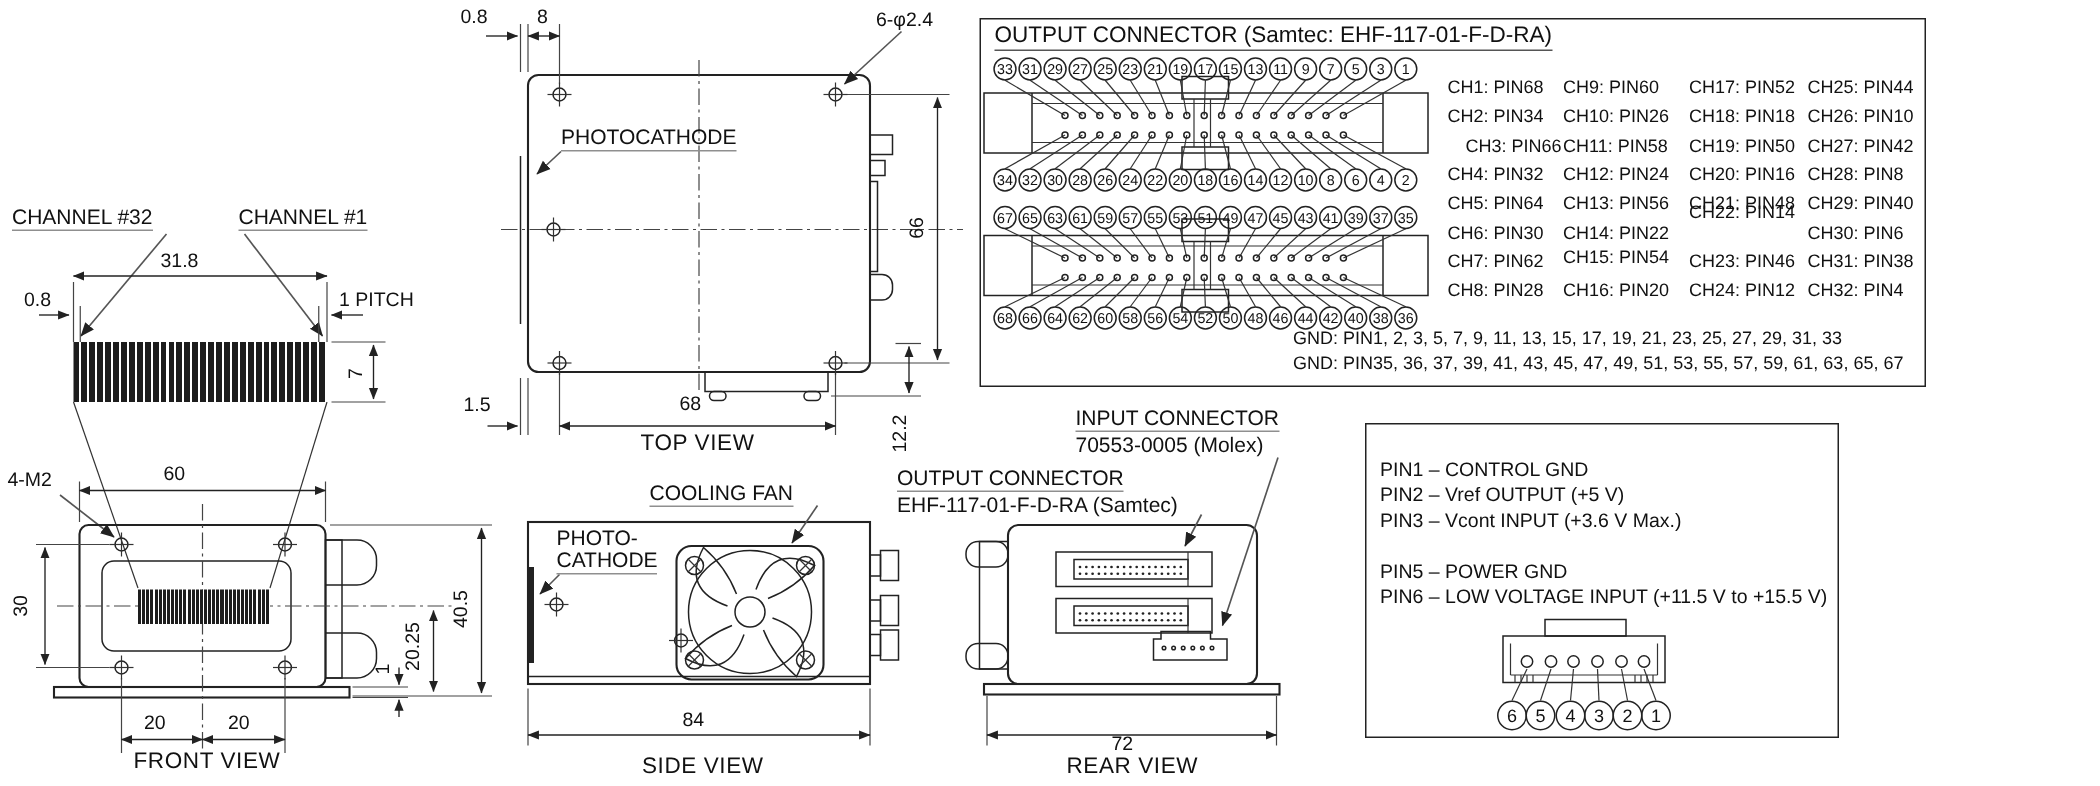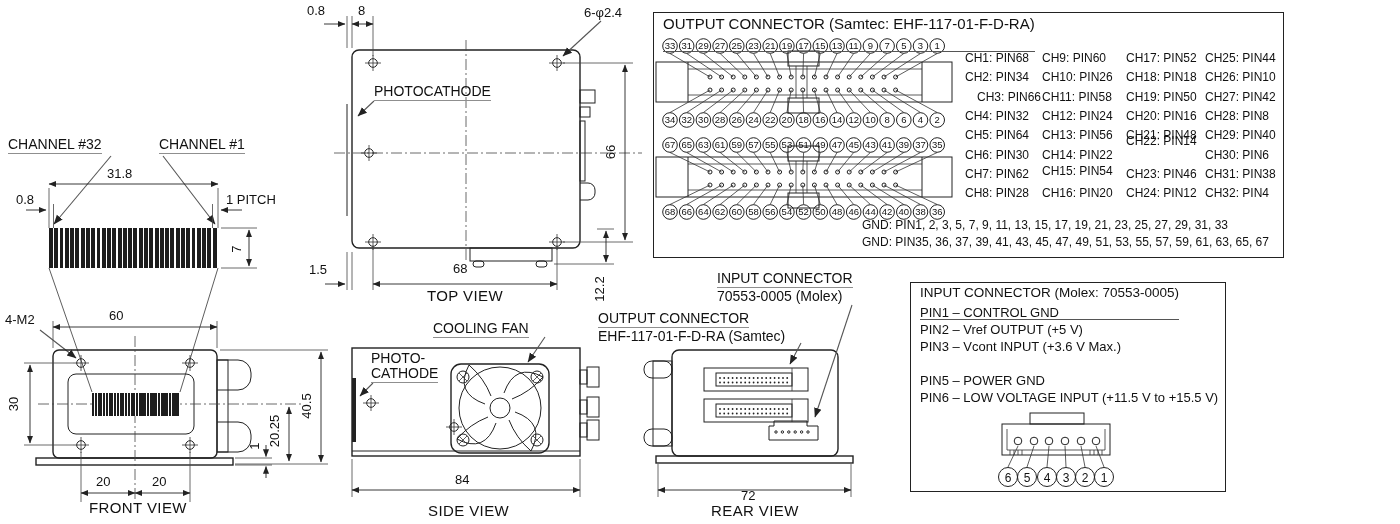--- a/index.html
+++ b/index.html
@@ -15,21 +15,21 @@
   .leader{fill:none;stroke:#555;stroke-width:1.1;}
   .dark{fill:#222;stroke:none;}
   text{font-family:"Liberation Sans",sans-serif;fill:#111;}
   .svgdim{font-size:13px;text-anchor:middle;}
   .pin-num{font-size:9.5px;text-anchor:middle;}
   .lbl{position:absolute;font-size:14px;white-space:nowrap;line-height:1.05;}
   .lbl.u{border-bottom:1.5px solid #8f8f8f;padding-bottom:1px;}
   .dimtxt{position:absolute;font-size:13px;white-space:nowrap;}
   .vtitle{position:absolute;font-size:15px;letter-spacing:.4px;white-space:nowrap;}
   .panel{position:absolute;border:1.6px solid #222;background:transparent;}
-  .ptitle{position:absolute;font-size:15px;white-space:nowrap;border-bottom:1.6px solid #555;padding-bottom:19px;}
+  .ptitle{position:absolute;font-size:15px;white-space:nowrap;border-bottom:1.6px solid #555;padding-bottom:1px;}
   .ptitle.small{font-size:13.5px;}
   .gnd{position:absolute;font-size:12px;white-space:nowrap;}
   .pinline{position:absolute;font-size:13px;white-space:nowrap;}
   .ch-cell{position:absolute;font-size:12px;white-space:nowrap;}
   .stripes-lg{position:absolute;left:49px;top:228px;width:169px;height:40px;
     background:repeating-linear-gradient(90deg,#1d1d1d 0 3.9px,#fff 3.9px 5.28px);}
   .stripes-sm{position:absolute;left:92px;top:393px;width:88px;height:23px;
     background:repeating-linear-gradient(90deg,#1d1d1d 0 2px,#fff 2px 2.75px);}
 </style>
 </head>
@@ -745,20 +745,19 @@
       <div class="ch-cell" style="left: 240px; top: 115.8px;">CH31: PIN38</div>
       <div class="ch-cell" style="left: 0px; top: 135.1px;">CH8: PIN28</div>
       <div class="ch-cell" style="left: 77px; top: 135.1px;">CH16: PIN20</div>
       <div class="ch-cell" style="left: 161px; top: 135.1px;">CH24: PIN12</div>
       <div class="ch-cell" style="left: 240px; top: 135.1px;">CH32: PIN4</div>
     </div>
   <div class="gnd" style="left:862px;top:218px">GND: PIN1, 2, 3, 5, 7, 9, 11, 13, 15, 17, 19, 21, 23, 25, 27, 29, 31, 33</div>
   <div class="gnd" style="left:862px;top:235px">GND: PIN35, 36, 37, 39, 41, 43, 45, 47, 49, 51, 53, 55, 57, 59, 61, 63, 65, 67</div>
 
   <div class="panel" style="left:910px;top:282px;width:314px;height:208px"></div>
-  <div class="ptitle small" style="left:920px;top:285px">INPUT CONNECTOR (Molex: 70553-0005)</div>
   <div class="pinline" style="left:920px;top:305px">PIN1 – CONTROL GND</div>
   <div class="pinline" style="left:920px;top:322px">PIN2 – Vref OUTPUT (+5 V)</div>
   <div class="pinline" style="left:920px;top:339px">PIN3 – Vcont INPUT (+3.6 V Max.)</div>
   <div class="pinline" style="left:920px;top:373px">PIN5 – POWER GND</div>
   <div class="pinline" style="left:920px;top:390px">PIN6 – LOW VOLTAGE INPUT (+11.5 V to +15.5 V)</div>
 
 </div>
 
 </body></html>

